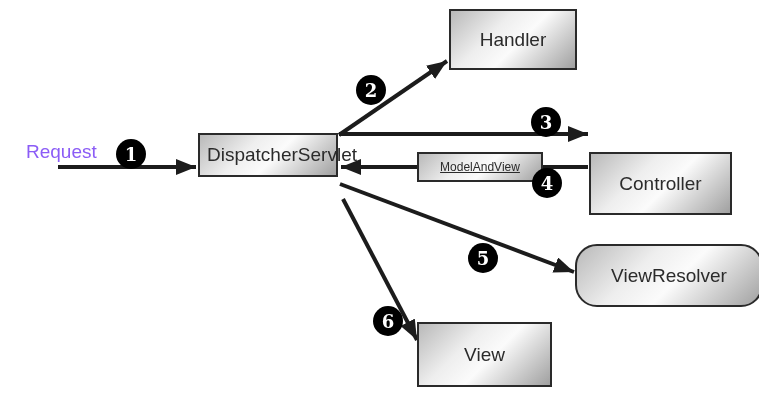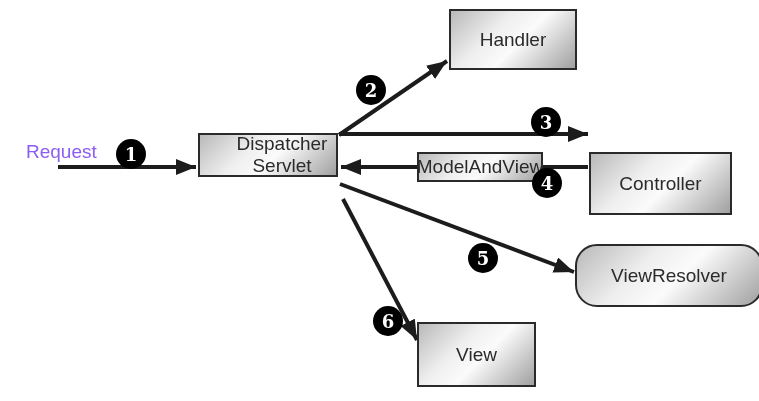--- a/index.html
+++ b/index.html
@@ -17,33 +17,34 @@
   #arrows {
     position: absolute;
     left: 0; top: 0;
     width: 759px; height: 401px;
   }
   .box {
     position: absolute;
     border: 2px solid #2a2a2a;
     background: linear-gradient(135deg, #b9b9b9 0%, #eeeeee 35%, #fbfbfb 55%, #a0a0a0 100%);
     display: flex;
-    flex-direction: column;
+    flex-direction: row;
     align-items: center;
     justify-content: center;
     color: #2b2b2b;
     font-size: 19px;
     line-height: 22px;
     text-align: center;
     box-sizing: border-box;
   }
   .box.small {
-    font-size: 19px;
+    font-size: 12px;
     line-height: 16px;
     border-width: 2px;
+    text-decoration: underline;
   }
   .badge {
     position: absolute;
     width: 30px;
     height: 30px;
     border-radius: 50%;
     background: #000000;
     color: #ffffff;
     font-family: "DejaVu Serif", serif;
     font-weight: bold;
@@ -94,21 +95,21 @@
   </div>
 
   <div class="box small" style="left:417px; top:152px; width:126px; height:30px;">
     <span>ModelAndView</span>
   </div>
 
   <div class="box" style="left:575px; top:244px; width:188px; height:63px;border-radius:22px;">
     <span>ViewResolver</span>
   </div>
 
-  <div class="box" style="left:417px; top:322px; width:119px; height:65px;">
+  <div class="box" style="left:417px; top:322px; width:135px; height:65px;">
     <span>View</span>
   </div>
 
   <div class="badge" style="left:116px; top:139px;">1</div>
   <div class="badge" style="left:356px; top:75px;">2</div>
   <div class="badge" style="left:531px; top:107px;">3</div>
   <div class="badge" style="left:532px; top:168px;">4</div>
   <div class="badge" style="left:468px; top:243px;">5</div>
   <div class="badge" style="left:373px; top:306px;">6</div>
 

